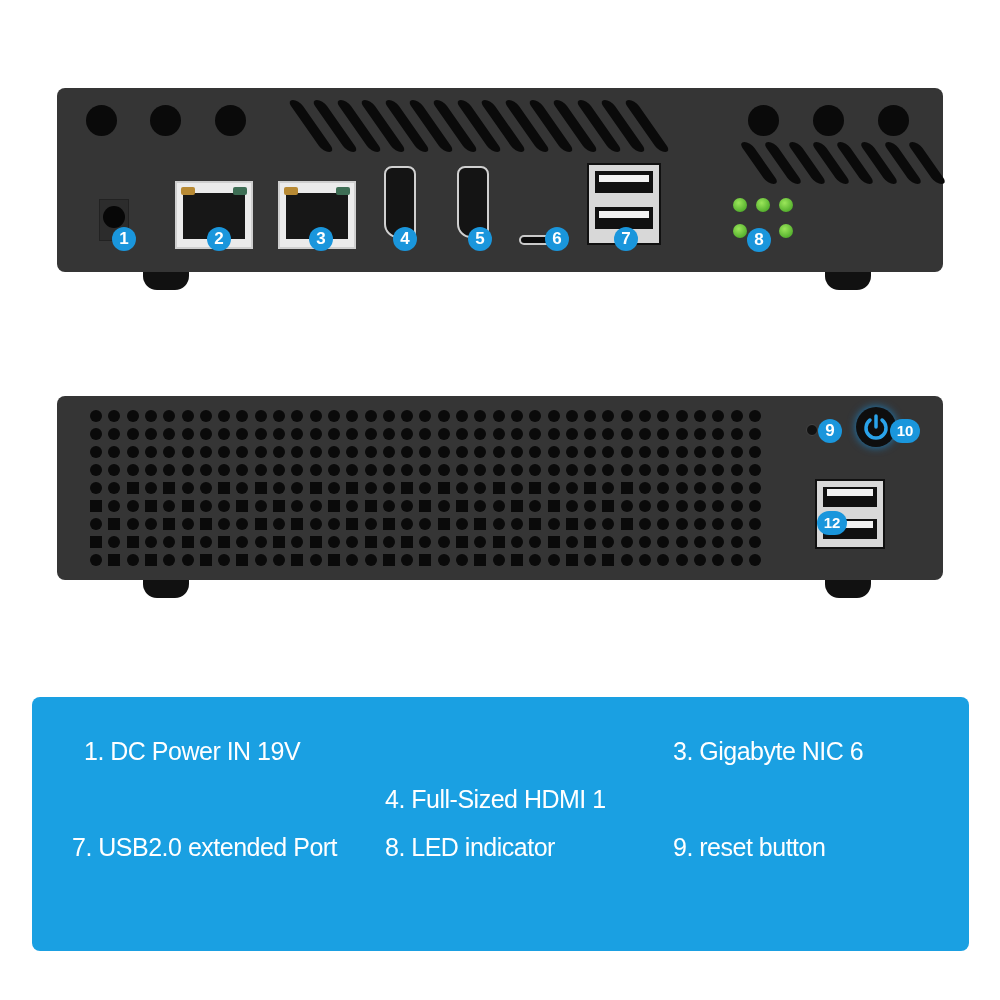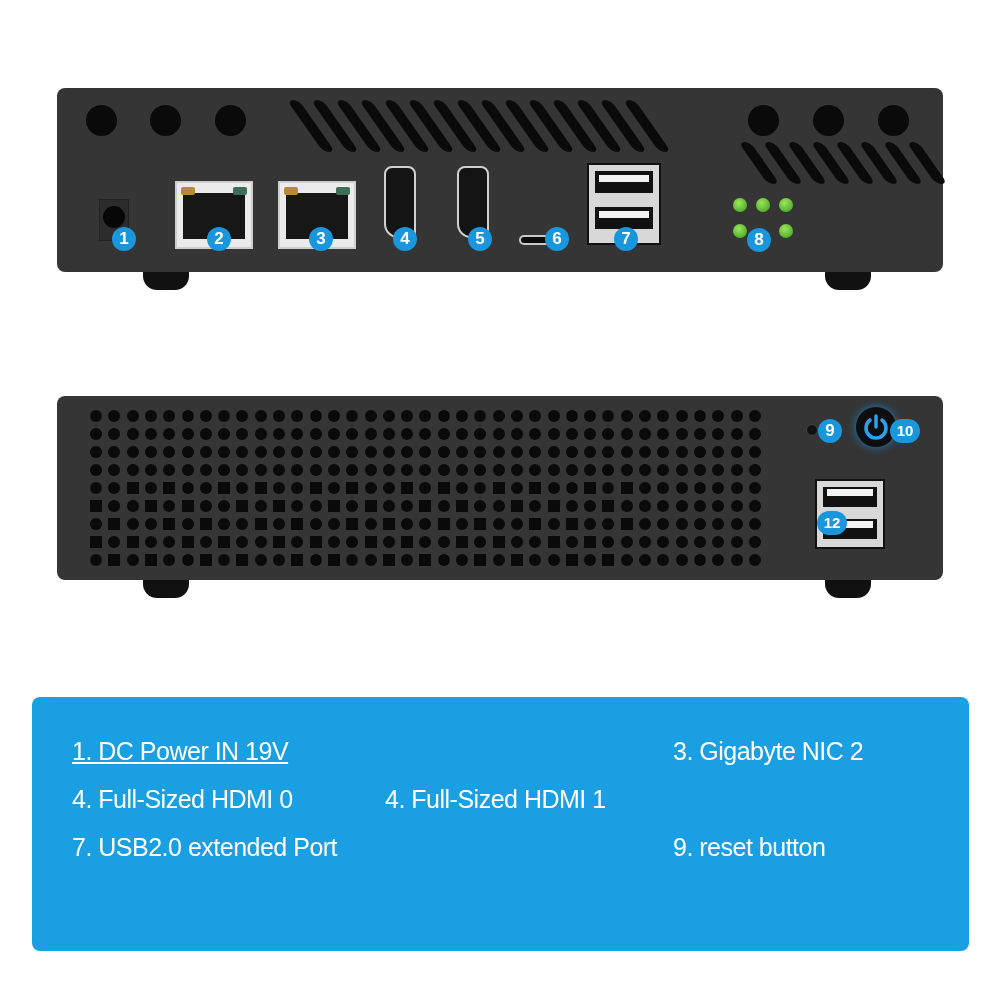--- a/index.html
+++ b/index.html
@@ -470,19 +470,19 @@
   <div class="usb-slot" style="top:6px; height:20px;">
       <div class="usb-tongue" style="top:2px;"></div>
     </div>
   <div class="usb-slot" style="top:38px; height:20px;">
       <div class="usb-tongue" style="top:2px;"></div>
     </div>
 </div>
 <div class="badge wide" style="left:817px; top:511px;">12</div>
 
 <div class="legend">
-  <div class="legend-item" style="left:40px; top:40px;text-decoration:underline;">1. DC Power IN 19V</div>
-  <div class="legend-item" style="left:641px; top:40px;">3. Gigabyte NIC 2</div>
-  <div class="legend-item" style="left:40px; top:88px;">4. Full-Sized HDMI 0</div>
+  <div class="legend-item" style="left:52px; top:40px;">1. DC Power IN 19V</div>
+  <div class="legend-item" style="left:641px; top:40px;">3. Gigabyte NIC 6</div>
   <div class="legend-item" style="left:353px; top:88px;">4. Full-Sized HDMI 1</div>
   <div class="legend-item" style="left:40px; top:136px;">7. USB2.0 extended Port</div>
+  <div class="legend-item" style="left:353px; top:136px;">8. LED indicator</div>
   <div class="legend-item" style="left:641px; top:136px;">9. reset button</div>
 </div>
 
 </body></html>

